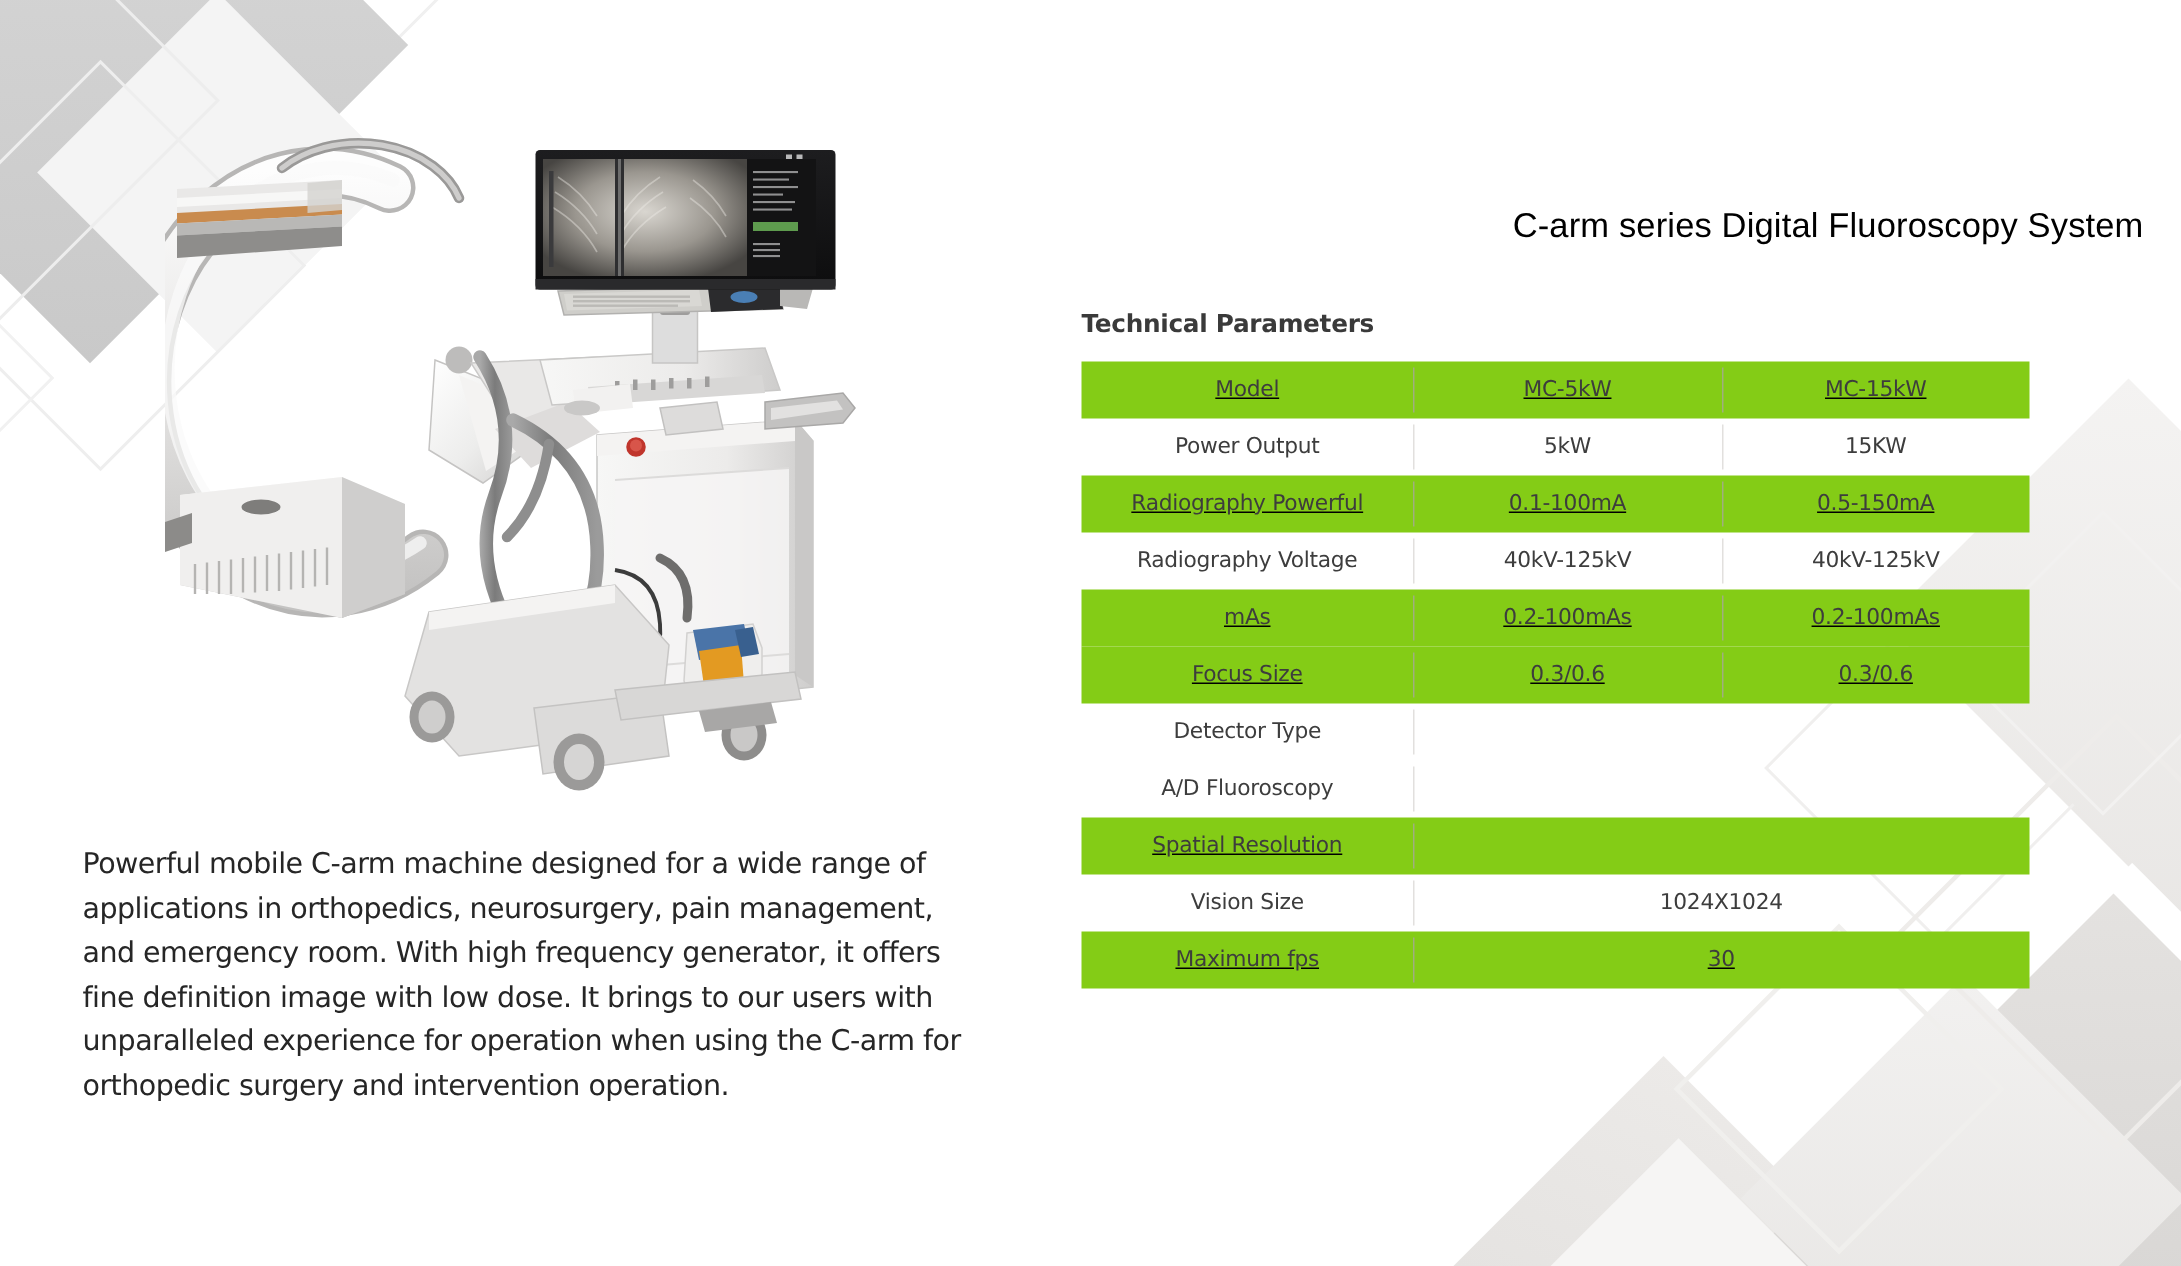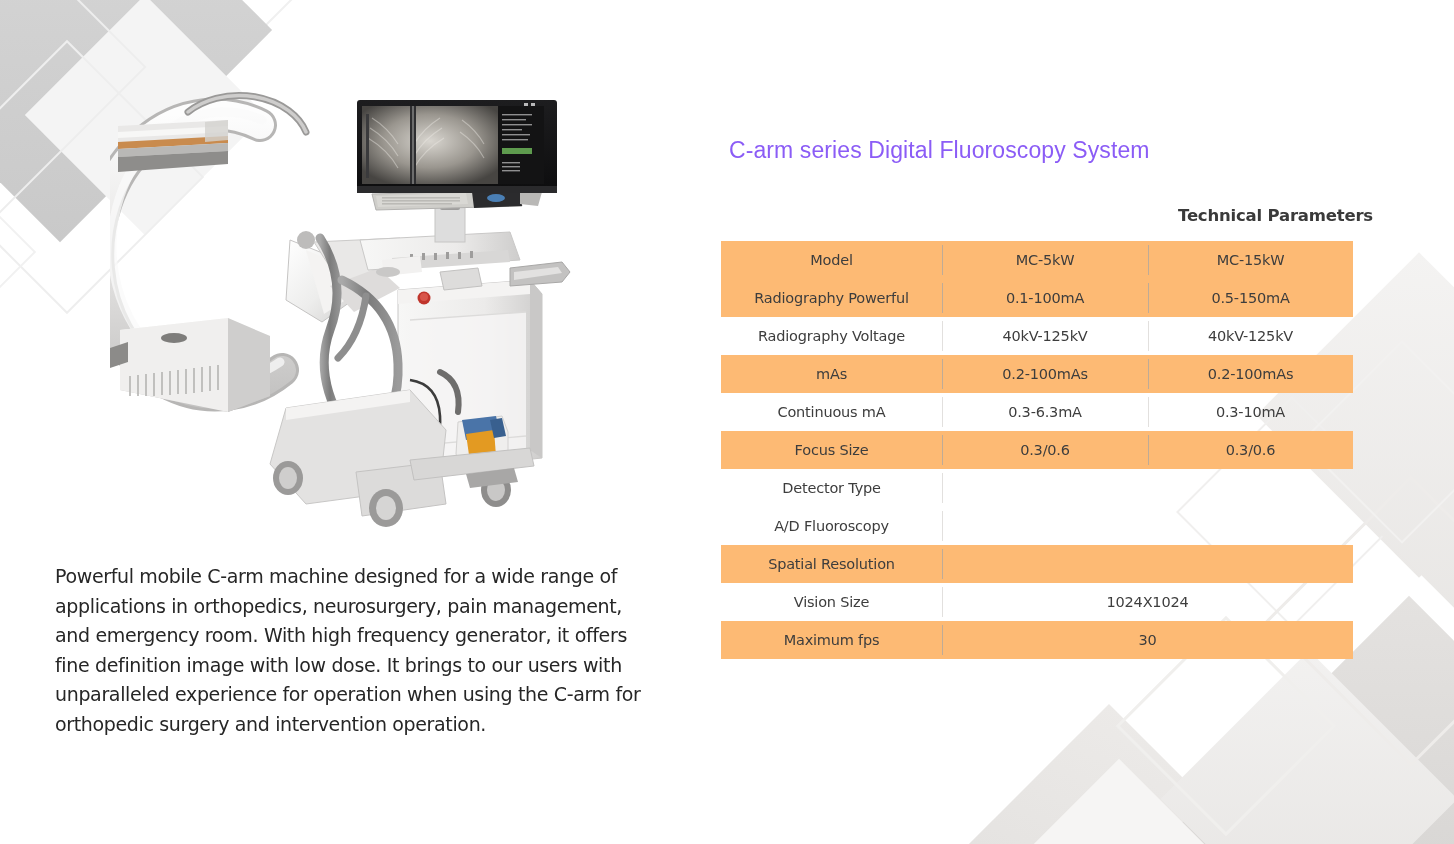--- a/index.html
+++ b/index.html
@@ -42,32 +42,32 @@
   
   #photo{position:absolute;left:110px;top:90px;width:485px;height:445px;z-index:2;}
   #photo svg{display:block;width:100%;height:100%;}
 
   
   #right{position:absolute;left:700px;top:0;width:754px;height:844px;z-index:3;}
 
   #title{
     position:absolute;left:29px;top:137px;width:700px;
     font-family:"Liberation Sans", sans-serif;
-    font-size:23px;color:#8b5cf6;letter-spacing:.1px;white-space:nowrap;
+    font-size:23px;color:#000000;letter-spacing:.1px;white-space:nowrap;text-align:right;
   }
   #tp-header{
     position:absolute;left:21px;top:206px;width:652px;
-    text-align:right;font-size:16.5px;font-weight:bold;color:#3a3a3a;
+    text-align:left;font-size:16.5px;font-weight:bold;color:#3a3a3a;
     font-family:"DejaVu Sans", sans-serif;
     letter-spacing:-.2px;
   }
 
   #table{position:absolute;left:21px;top:241px;width:632px;}
   .row{position:relative;height:38px;display:flex;align-items:center;}
-  .row.shade{background:#fdba74;}
+  .row.shade{background:#84cc16;text-decoration:underline;}
   .cell{
     font-size:14.5px;color:#3d3d3d;text-align:center;
     font-family:"DejaVu Sans", sans-serif;
     letter-spacing:-.2px;line-height:1;
   }
   .c-label{width:221px;flex:0 0 221px;}
   .c-val{width:206px;flex:0 0 206px;}
   .c-val2{width:205px;flex:0 0 205px;}
   .c-merge{width:411px;flex:0 0 411px;}
   .divider{
@@ -318,20 +318,27 @@
   <div id="table">
 
     <div class="row shade">
       <div class="cell c-label">Model</div>
       <div class="divider d1"></div>
       <div class="cell c-val">MC-5kW</div>
       <div class="divider d2"></div>
       <div class="cell c-val2">MC-15kW</div>
     </div>
 
+    <div class="row white">
+      <div class="cell c-label">Power Output</div>
+      <div class="divider d1"></div>
+      <div class="cell c-val">5kW</div>
+      <div class="divider d2"></div>
+      <div class="cell c-val2">15KW</div>
+    </div>
 
     <div class="row shade">
       <div class="cell c-label">Radiography Powerful</div>
       <div class="divider d1"></div>
       <div class="cell c-val">0.1-100mA</div>
       <div class="divider d2"></div>
       <div class="cell c-val2">0.5-150mA</div>
     </div>
 
     <div class="row white">
@@ -343,27 +350,20 @@
     </div>
 
     <div class="row shade">
       <div class="cell c-label">mAs</div>
       <div class="divider d1"></div>
       <div class="cell c-val">0.2-100mAs</div>
       <div class="divider d2"></div>
       <div class="cell c-val2">0.2-100mAs</div>
     </div>
 
-    <div class="row white">
-      <div class="cell c-label">Continuous mA</div>
-      <div class="divider d1"></div>
-      <div class="cell c-val">0.3-6.3mA</div>
-      <div class="divider d2"></div>
-      <div class="cell c-val2">0.3-10mA</div>
-    </div>
 
     <div class="row shade">
       <div class="cell c-label">Focus Size</div>
       <div class="divider d1"></div>
       <div class="cell c-val">0.3/0.6</div>
       <div class="divider d2"></div>
       <div class="cell c-val2">0.3/0.6</div>
     </div>
 
     <div class="row white">

